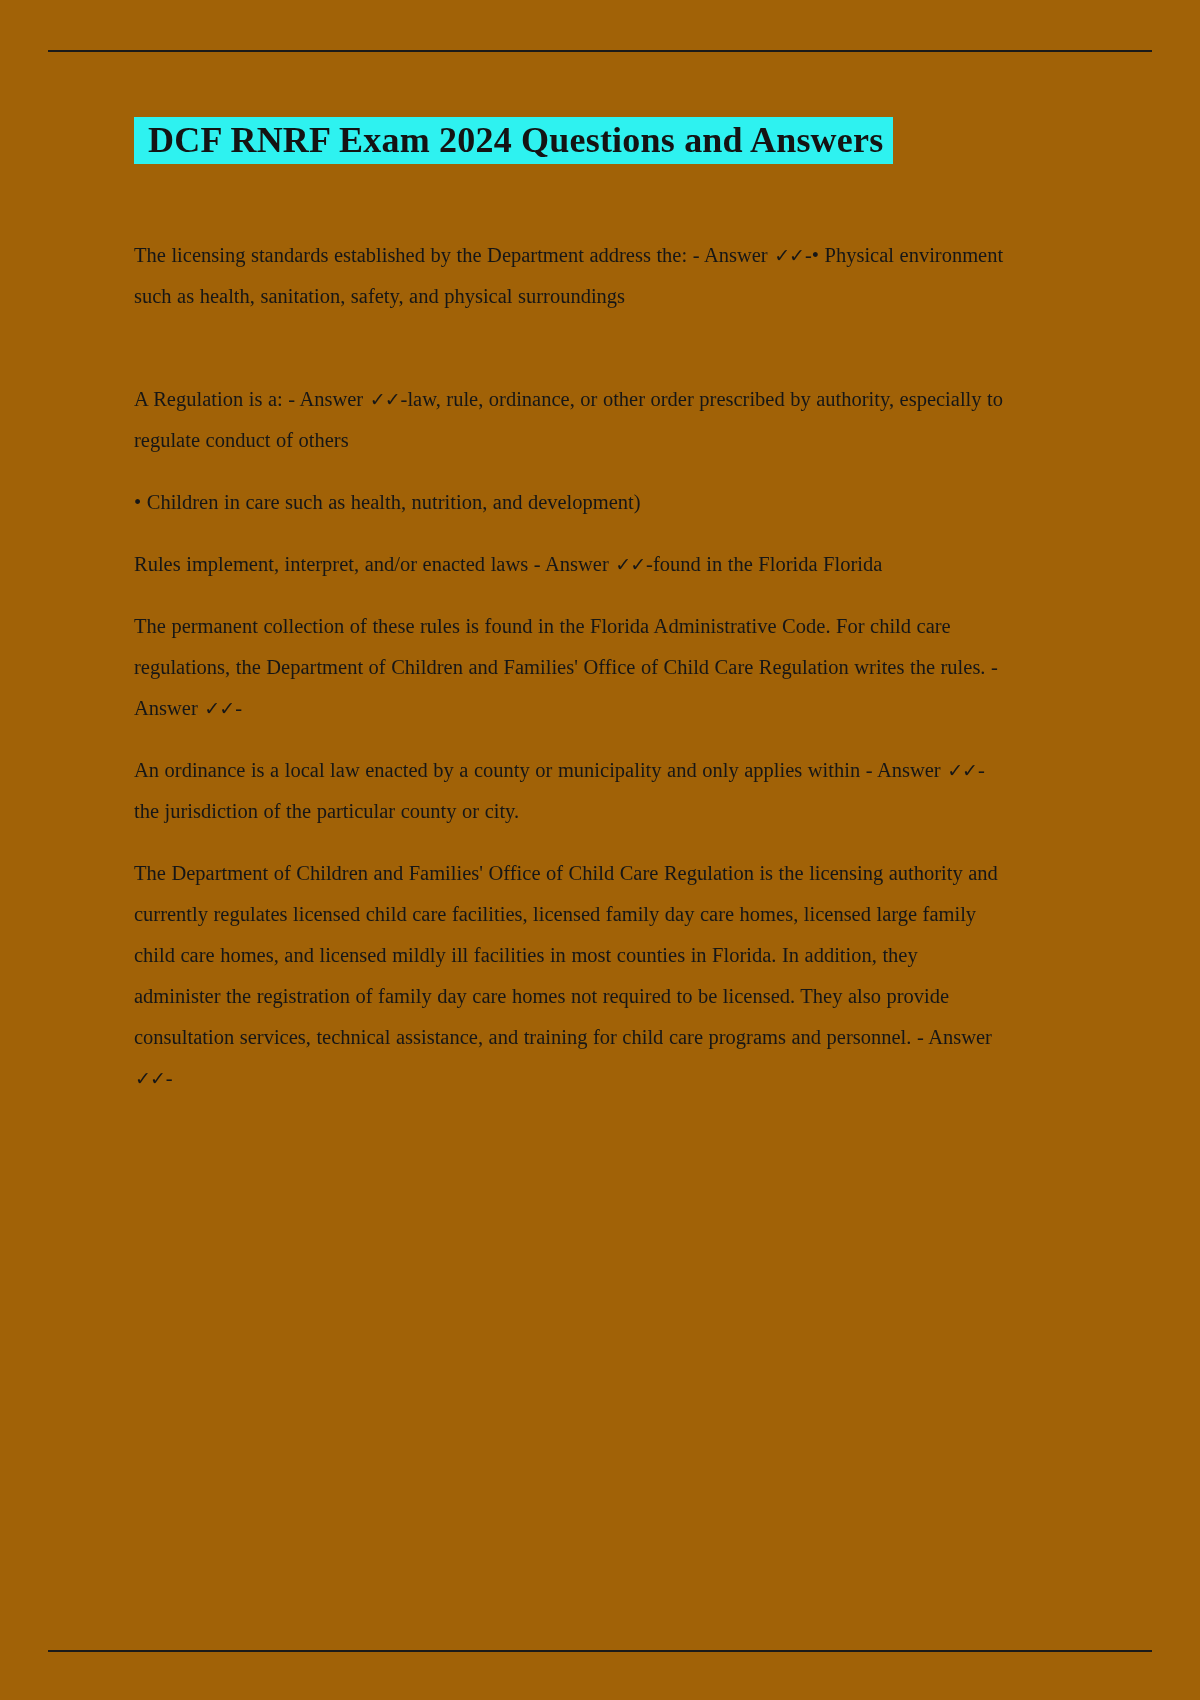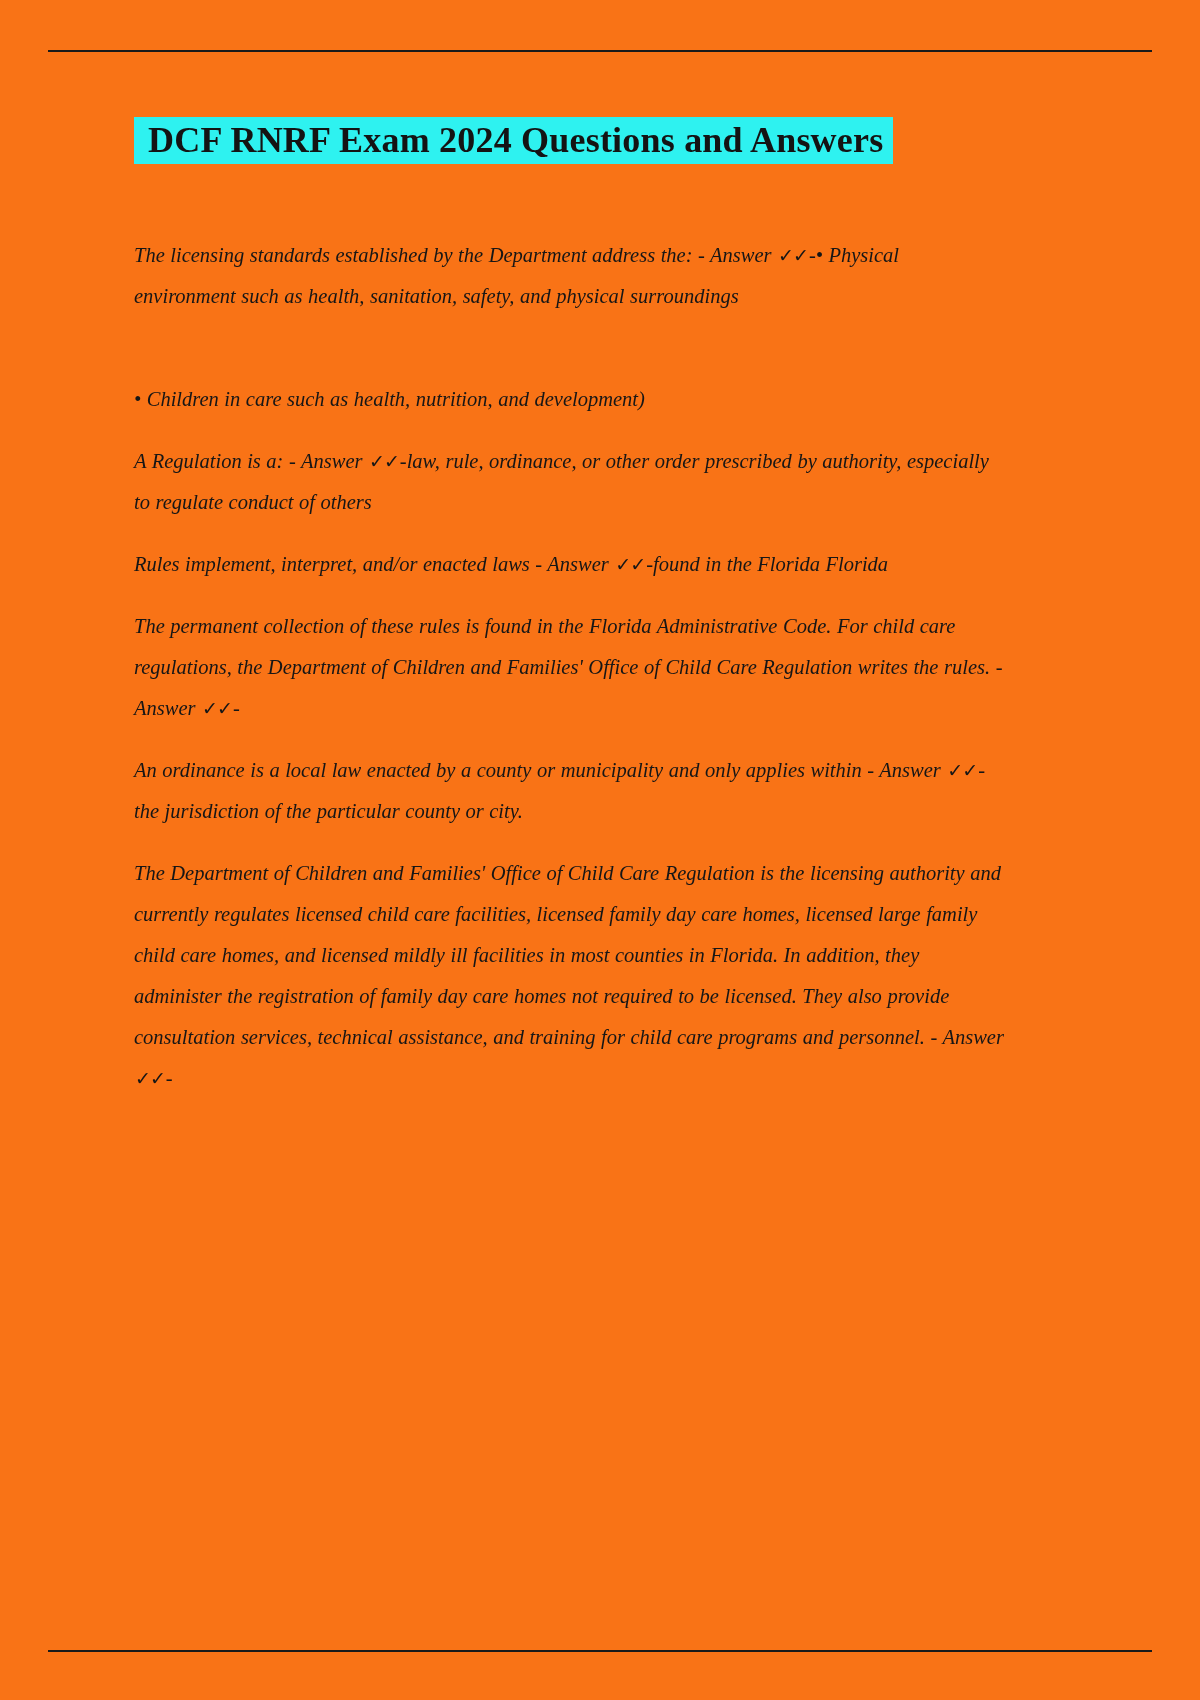--- a/index.html
+++ b/index.html
@@ -9,21 +9,21 @@
     background: #ffffff;
   }
   body {
     font-family: "Liberation Serif", "DejaVu Serif", serif;
     color: #1a1a1a;
   }
   .page {
     position: relative;
     width: 1200px;
     height: 1700px;
-    background: #f97316;
+    background: #a16207;
     overflow: hidden;
     box-sizing: border-box;
   }
   .rule {
     position: absolute;
     left: 48px;
     right: 48px;
     height: 0;
     border-top: 2px solid #1a1a1a;
   }
@@ -58,21 +58,20 @@
     margin-top: 72px;
   }
 
   p.para {
     font-size: 20.5px;
     line-height: 41px;
     margin: 0 0 21px 0;
     text-align: left;
     color: #161616;
     word-spacing: 0.4px;
-    font-style: italic;
   }
   p.para.gap-after {
     margin-bottom: 62px;
   }
 
   .chk {
     font-family: "DejaVu Sans", sans-serif;
     font-weight: bold;
     font-size: 19px;
     letter-spacing: -1px;
@@ -87,23 +86,23 @@
   <div class="rule rule-top"></div>
 
   <div class="content">
 
     <h1 class="doc-title"><span class="hl">DCF RNRF Exam 2024 Questions and Answers</span></h1>
 
     <div class="body-block">
 
       <p class="para gap-after"><span>The licensing standards established by the Department address the: - </span><span>Answer </span><span class="chk">✓✓</span><span>-• Physical environment such as health, sanitation, safety, and physical surroundings</span></p>
 
+      <p class="para"><span>A Regulation is a: - </span><span>Answer </span><span class="chk">✓✓</span><span>-law, rule, ordinance, or other order prescribed by authority, especially to regulate conduct of others</span></p>
+
       <p class="para"><span>• Children in care such as health, nutrition, and development)</span></p>
-
-      <p class="para"><span>A Regulation is a: - </span><span>Answer </span><span class="chk">✓✓</span><span>-law, rule, ordinance, or other order prescribed by authority, especially to regulate conduct of others</span></p>
 
 
 
       <p class="para"><span>Rules implement, interpret, and/or enacted laws - </span><span>Answer </span><span class="chk">✓✓</span><span>-found in the Florida Florida</span></p>
 
       <p class="para"><span>The permanent collection of these rules is found in the Florida Administrative Code. For child care regulations, the Department of Children and Families' Office of Child Care Regulation writes the rules. - </span><span>Answer </span><span class="chk">✓✓</span><span>-</span></p>
 
       <p class="para"><span>An ordinance is a local law enacted by a county or municipality and only applies within - </span><span>Answer </span><span class="chk">✓✓</span><span>-the jurisdiction of the particular county or city.</span></p>
 
       <p class="para"><span>The Department of Children and Families' Office of Child Care Regulation is the licensing authority and currently regulates licensed child care facilities, licensed family day care homes, licensed large family child care homes, and licensed mildly ill facilities in most counties in Florida. In addition, they administer the registration of family day care homes not required to be licensed. They also provide consultation services, technical assistance, and training for child care programs and personnel. - </span><span>Answer </span><span class="chk">✓✓</span><span>-</span></p>

